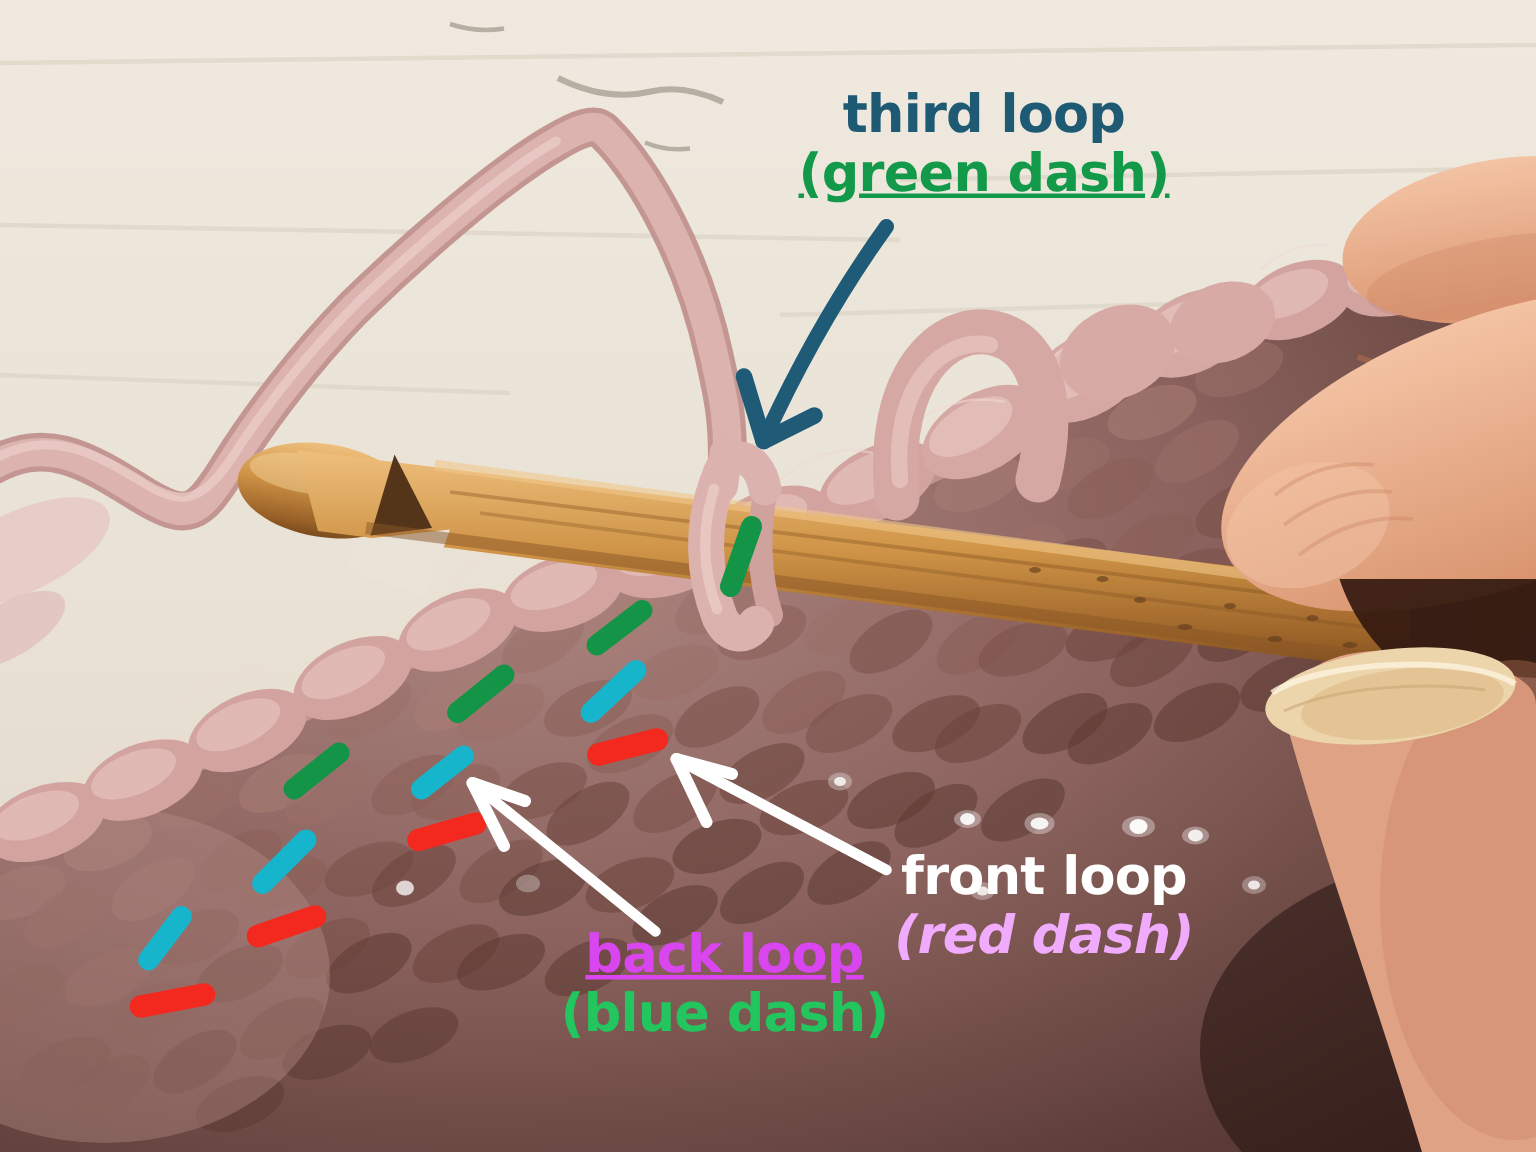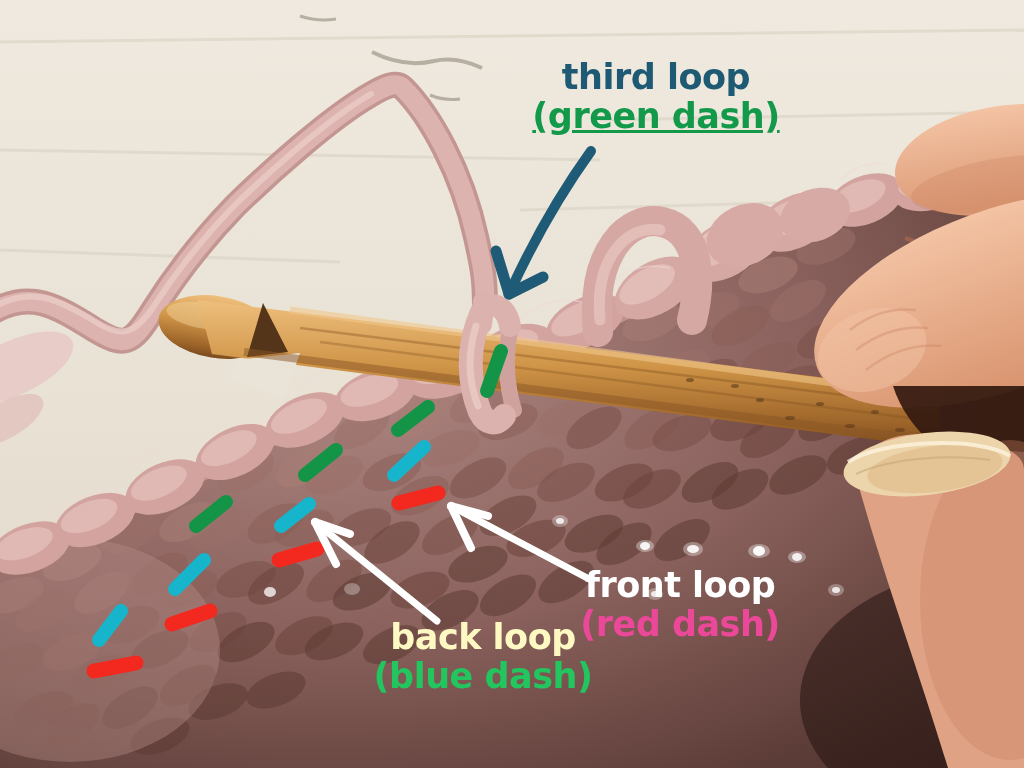--- a/index.html
+++ b/index.html
@@ -3,21 +3,21 @@
 <meta charset="utf-8">
 <style>
   html,body{margin:0;padding:0;background:#222;}
   .stage{position:relative;width:1024px;height:768px;overflow:hidden;
          font-family:"DejaVu Sans","Liberation Sans",sans-serif;}
   .stage svg{position:absolute;left:0;top:0;}
   .label{position:absolute;text-align:center;font-weight:700;
          font-size:35px;line-height:1.12;letter-spacing:-0.5px;
          transform:translateX(-50%);white-space:nowrap;pointer-events:none;}
   .label-third{left:656px;top:58px;}
-  .label-front{left:680px;top:566px;}
+  .label-front{left:696px;top:566px;}
   .label-back{left:483px;top:618px;}
 </style>
 </head>
 <body>
 
 <div class="stage">
 
   <svg id="scene" width="1024" height="768" viewBox="0 0 1024 768">
     <defs>
       <linearGradient id="bgG" x1="0" y1="0" x2="0" y2="1">
@@ -354,21 +354,21 @@
       </g>
   </svg>
 
   <div class="label label-third">
     <div style="color: rgb(30, 90, 116);">third loop</div>
     <div style="color: rgb(19, 153, 74); text-decoration: underline;">(green dash)</div>
   </div>
 
   <div class="label label-front">
     <div style="color: rgb(255, 255, 255);">front loop</div>
-    <div style="color: #ec4899;">(red dash)</div>
+    <div style="color: #f0abfc; font-style: italic;">(red dash)</div>
   </div>
 
   <div class="label label-back">
-    <div style="color: #fef9c3;">back loop</div>
+    <div style="color: #d946ef; text-decoration: underline;">back loop</div>
     <div style="color: #22c55e;">(blue dash)</div>
   </div>
 
 </div>
 
 </body></html>

